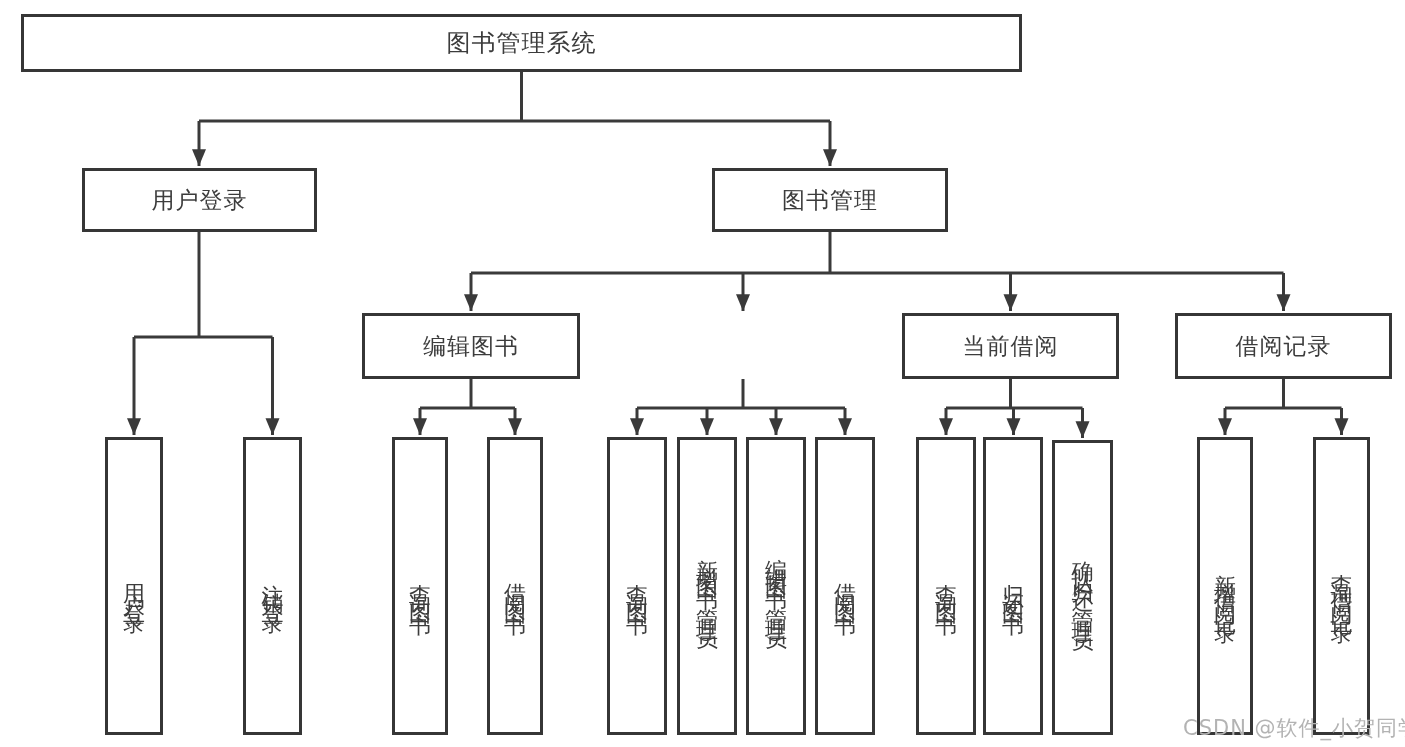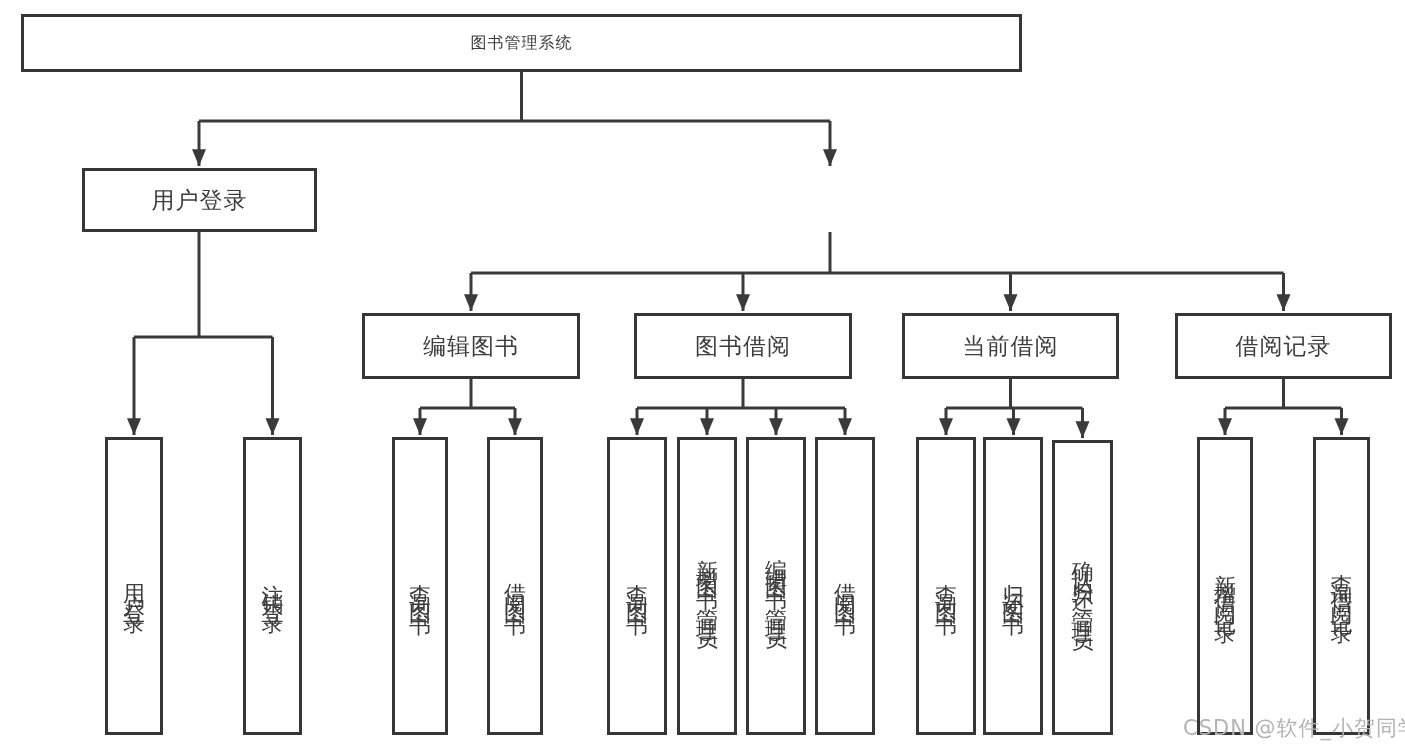--- a/index.html
+++ b/index.html
@@ -23,21 +23,21 @@
     border: 3px solid #363636;
     background: #ffffff;
     display: flex;
     align-items: center;
     justify-content: center;
     font-size: 23px;
     color: #3c3c3c;
     letter-spacing: 1px;
     white-space: nowrap;
   }
-  .hbox.root { font-size: 16px; }
+  .hbox.root { font-size: 24px; }
   .vbox {
     position: absolute;
     box-sizing: border-box;
     border: 3px solid #363636;
     background: #ffffff;
     top: 437px;
     height: 298px;
     display: flex;
     align-items: center;
     justify-content: center;
@@ -109,23 +109,23 @@
       <path d="M1283.5 379 V408"></path>
       <path d="M1225 408 H1341.5"></path>
       <path d="M1225 408 V435" marker-end="url(#arrow)"></path>
       <path d="M1341.5 408 V435" marker-end="url(#arrow)"></path>
     </g>
   </svg>
 
   <div class="hbox root" style="left:21px; top:14px; width:1001px; height:58px;">图书管理系统</div>
 
   <div class="hbox" style="left:82px; top:168px; width:235px; height:64px;">用户登录</div>
+  <div class="hbox" style="left:712px; top:168px; width:236px; height:64px;">图书管理</div>
 
   <div class="hbox" style="left:362px; top:313px; width:218px; height:66px;">编辑图书</div>
-  <div class="hbox" style="left:634px; top:313px; width:218px; height:66px;">图书借阅</div>
   <div class="hbox" style="left:1175px; top:313px; width:217px; height:66px;">借阅记录</div>
   <div class="hbox" style="left:902px; top:313px; width:217px; height:66px;">当前借阅</div>
 
   <div class="vbox" style="left:105px; width:58px;">用户登录</div>
   <div class="vbox" style="left:243px; width:59px;">注销登录</div>
 
   <div class="vbox" style="left:392px; width:56px;">查询图书</div>
   <div class="vbox" style="left:487px; width:56px;">借阅图书</div>
 
   <div class="vbox" style="left:607px; width:60px;">查询图书</div>

